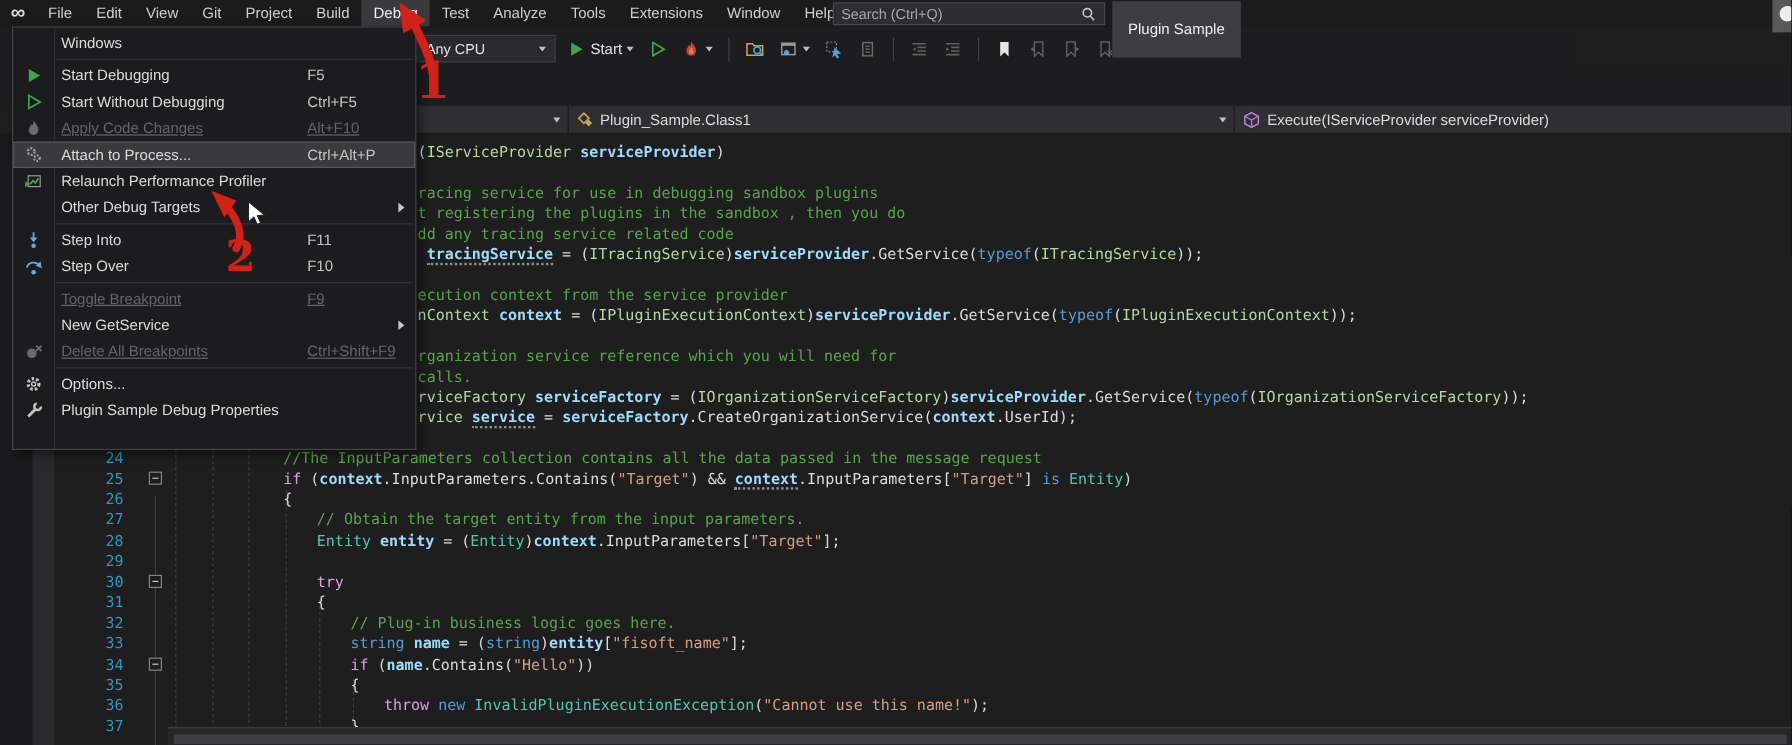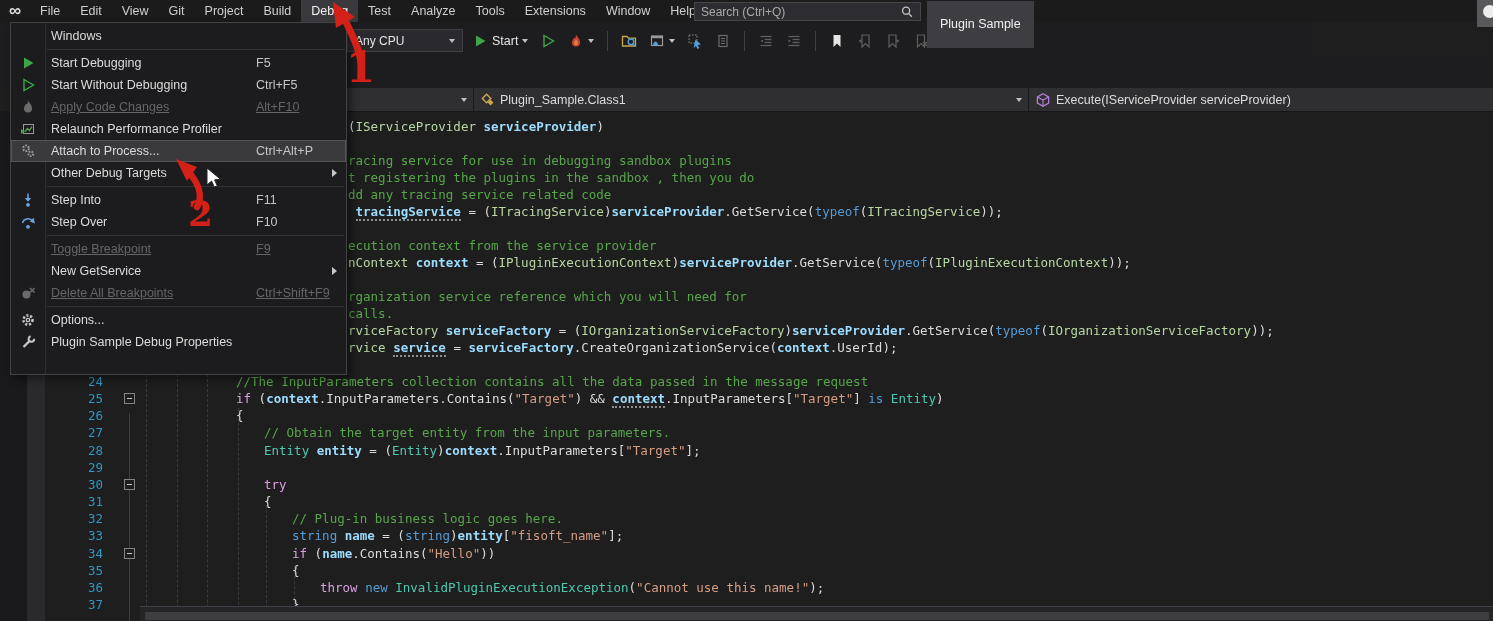--- a/index.html
+++ b/index.html
@@ -328,35 +328,35 @@
         <span class="dm-label">Start Without Debugging</span>
         <span class="dm-shortcut">Ctrl+F5</span>
       </div>
       <div class="dm-item disabled">
         <span class="dm-icon"><svg width="16" height="16" viewBox="0 0 16 16">
             <path d="M8 1.5 C9.5 4.5 12 5.5 12 9.5 A4 4 0 0 1 4 9.5 C4 7.2 5.6 6.2 6.2 4.6 C7 5.6 7.6 6 8 1.5Z" fill="#6B6B6B"></path>
           </svg></span>
         <span class="dm-label">Apply Code Changes</span>
         <span class="dm-shortcut">Alt+F10</span>
       </div>
+      <div class="dm-item highlighted">
+        <span class="dm-icon"><svg width="16" height="16" viewBox="0 0 16 16">
+            <circle cx="6" cy="5.3" r="2.8" fill="none" stroke="#9A9A9A" stroke-width="2" stroke-dasharray="1.8 1.2"></circle>
+            <circle cx="10.8" cy="10.8" r="2.3" fill="none" stroke="#9A9A9A" stroke-width="2" stroke-dasharray="1.5 1.1"></circle>
+          </svg></span>
+        <span class="dm-label">Attach to Process...</span>
+        <span class="dm-shortcut">Ctrl+Alt+P</span>
+      </div>
       <div class="dm-item">
         <span class="dm-icon"><svg width="16" height="16" viewBox="0 0 16 16">
             <rect x="3.5" y="3.5" width="10" height="9" fill="none" stroke="#9A9A9A"></rect>
             <polyline points="5,10.5 7.5,7.5 9.5,9.5 12,5.5" fill="none" stroke="#57A64A" stroke-width="1.4"></polyline>
             <polygon points="1,8 5,10.5 1,13" fill="#3FA647"></polygon>
           </svg></span>
         <span class="dm-label">Relaunch Performance Profiler</span>
-      </div>
-      <div class="dm-item highlighted">
-        <span class="dm-icon"><svg width="16" height="16" viewBox="0 0 16 16">
-            <circle cx="6" cy="5.3" r="2.8" fill="none" stroke="#9A9A9A" stroke-width="2" stroke-dasharray="1.8 1.2"></circle>
-            <circle cx="10.8" cy="10.8" r="2.3" fill="none" stroke="#9A9A9A" stroke-width="2" stroke-dasharray="1.5 1.1"></circle>
-          </svg></span>
-        <span class="dm-label">Attach to Process...</span>
-        <span class="dm-shortcut">Ctrl+Alt+P</span>
       </div>
       <div class="dm-item">
         <span class="dm-label">Other Debug Targets</span>
         <span class="dm-arrow"></span>
       </div>
       <div class="menu-sep"></div>
       <div class="dm-item">
         <span class="dm-icon"><svg width="16" height="16" viewBox="0 0 16 16">
             <line x1="8" y1="1.5" x2="8" y2="7.5" stroke="#6AA7E0" stroke-width="1.5"></line>
             <polygon points="4.8,6 8,9.8 11.2,6" fill="#6AA7E0"></polygon>

